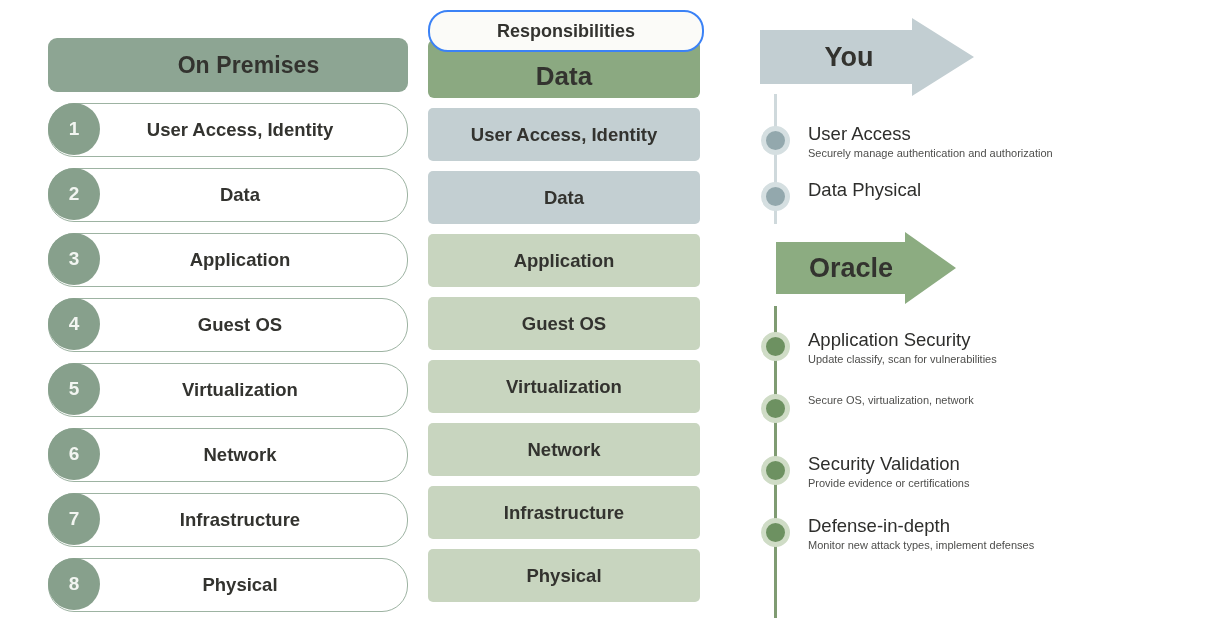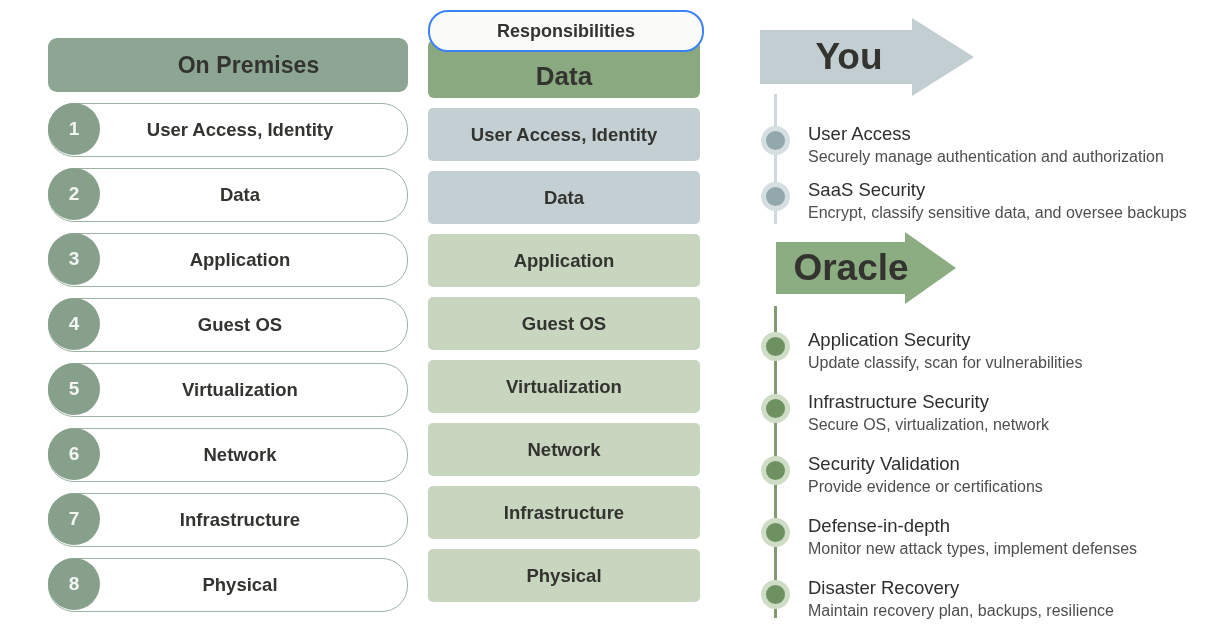--- a/index.html
+++ b/index.html
@@ -51,35 +51,35 @@
   }
   .saas-row.blue{background:#c3cfd2;}
   .saas-row.green{background:#c8d5bf;}
 
   
   #resp-column{position:absolute;left:752px;top:18px;width:448px;height:600px;}
   .arrow-wrap{position:relative;}
   .arrow-svg{display:block;}
   .arrow-text{
     position:absolute;top:0;height:100%;display:flex;align-items:center;
-    font-size:37px;font-weight:bold;color:#33332f;
+    font-size:27px;font-weight:bold;color:#33332f;
   }
   .track{position:absolute;width:3px;left:22px;}
   #you-track{background:#cfd9dc;}
   #oracle-track{background:#7f9b72;}
 
   .bullet{position:absolute;left:0;width:448px;}
   .dot{
     position:absolute;left:9px;width:29px;height:29px;border-radius:50%;
     box-sizing:border-box;
   }
   .dot.blue{background:#93a8ad;border:5px solid #d5dfe1;}
   .dot.green{background:#6d9161;border:5px solid #cfdcc6;}
   .b-title{font-size:18.5px;font-weight:normal;color:#2e2e2c;line-height:1.12;}
-  .b-desc{font-size:16px;color:#4e4e4c;line-height:1.2;margin-top:2px;}
+  .b-desc{font-size:11px;color:#4e4e4c;line-height:1.2;margin-top:2px;}
   .b-text{margin-left:56px;}
 </style>
 </head>
 <body>
 
 <div class="stage">
 
   <div id="onprem-column">
     <div class="col-header" id="onprem-header">On Premises</div>
 
@@ -147,62 +147,53 @@
     <div class="bullet" style="top:106px;">
       <div class="dot blue" style="top:2px;"></div>
       <div class="b-text">
         <div class="b-title">User Access</div>
         <div class="b-desc">Securely manage authentication and authorization</div>
       </div>
     </div>
     <div class="bullet" style="top:162px;">
       <div class="dot blue" style="top:2px;"></div>
       <div class="b-text">
-        <div class="b-title">SaaS Security</div>
-        <div class="b-desc">Encrypt, classify sensitive data, and oversee backups</div>
+        <div class="b-title">Data Physical</div>
       </div>
     </div>
 
     <div class="arrow-wrap" style="position:absolute;left:24px;top:214px;width:180px;height:72px;">
       <svg class="arrow-svg" width="180" height="72" viewBox="0 0 180 72">
         <polygon points="0,10 129,10 129,0 180,36 129,72 129,62 0,62" fill="#8cac81"></polygon>
       </svg>
       <div class="arrow-text" style="left:0;width:150px;justify-content:center;">Oracle</div>
     </div>
 
     <div class="bullet" style="top:312px;">
       <div class="dot green" style="top:2px;"></div>
       <div class="b-text">
         <div class="b-title">Application Security</div>
         <div class="b-desc">Update classify, scan for vulnerabilities</div>
       </div>
     </div>
     <div class="bullet" style="top:374px;">
       <div class="dot green" style="top:2px;"></div>
       <div class="b-text">
-        <div class="b-title">Infrastructure Security</div>
         <div class="b-desc">Secure OS, virtualization, network</div>
       </div>
     </div>
     <div class="bullet" style="top:436px;">
       <div class="dot green" style="top:2px;"></div>
       <div class="b-text">
         <div class="b-title">Security Validation</div>
         <div class="b-desc">Provide evidence or certifications</div>
       </div>
     </div>
     <div class="bullet" style="top:498px;">
       <div class="dot green" style="top:2px;"></div>
       <div class="b-text">
         <div class="b-title">Defense-in-depth</div>
         <div class="b-desc">Monitor new attack types, implement defenses</div>
       </div>
     </div>
-    <div class="bullet" style="top:560px;">
-      <div class="dot green" style="top:2px;"></div>
-      <div class="b-text">
-        <div class="b-title">Disaster Recovery</div>
-        <div class="b-desc">Maintain recovery plan, backups, resilience</div>
-      </div>
-    </div>
 
   </div>
 </div>
 
 </body></html>

